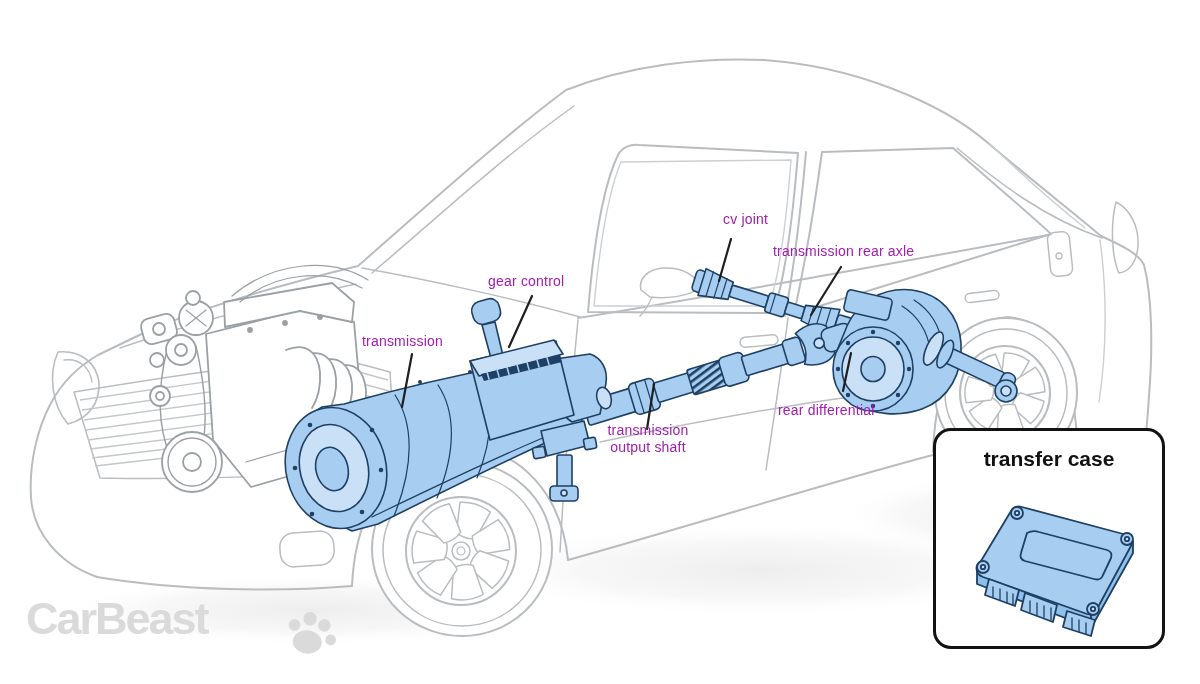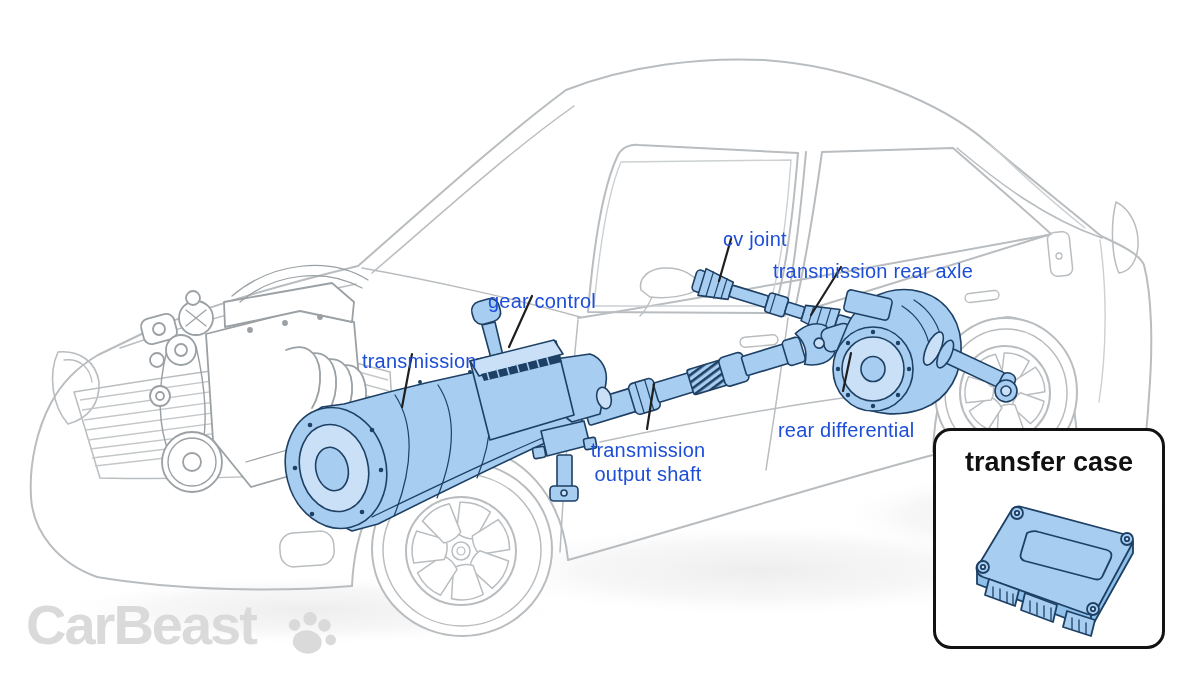--- a/index.html
+++ b/index.html
@@ -2,40 +2,40 @@
 <html><head>
 <meta charset="utf-8">
 <style>
   html,body{margin:0;padding:0;background:#ffffff;}
   .stage{
     position:relative;width:1200px;height:684px;overflow:hidden;background:#ffffff;
     font-family:"Liberation Sans", sans-serif;
   }
   .stage svg.art{position:absolute;left:0;top:0;}
   .lbl{
-    position:absolute;font-size:20px;line-height:1.2;color:#1d4ed8;
-    white-space:nowrap;letter-spacing:.2px;margin-top:16px;
+    position:absolute;font-size:14px;line-height:1.2;color:#a21caf;
+    white-space:nowrap;letter-spacing:.2px;
   }
   .lbl-transmission{left:362px;top:333px;}
   .lbl-gear-shifter{left:488px;top:273px;}
   .lbl-cv-joint{left:723px;top:211px;}
   .lbl-rear-axle{left:773px;top:243px;}
   .lbl-rear-diff{left:778px;top:402px;}
   .lbl-output-shaft{left:588px;top:422px;width:120px;white-space:normal;text-align:center;}
   .inset{
     position:absolute;left:933px;top:428px;width:232px;height:221px;
     background:#ffffff;border:3px solid #121212;border-radius:18px;box-sizing:border-box;
   }
   .inset-title{
-    margin-top:15px;text-align:center;font-weight:bold;font-size:27px;line-height:1.22;color:#111111;
+    margin-top:15px;text-align:center;font-weight:bold;font-size:21px;line-height:1.22;color:#111111;
   }
   .inset svg{position:absolute;left:5px;top:64px;}
   .brand{position:absolute;left:26px;top:594px;height:70px;}
   .brand-text{
-    font-size:56px;font-weight:bold;letter-spacing:-2px;color:#dadada;line-height:1.1;text-align:center;
+    font-size:45px;font-weight:bold;letter-spacing:-2px;color:#dadada;line-height:1.1;text-align:center;
   }
   .brand svg{position:absolute;left:256px;top:8px;}
 </style>
 </head>
 <body>
 
 <div class="stage">
 
   <svg class="art" width="1200" height="684" viewBox="0 0 1200 684">
     <defs>

